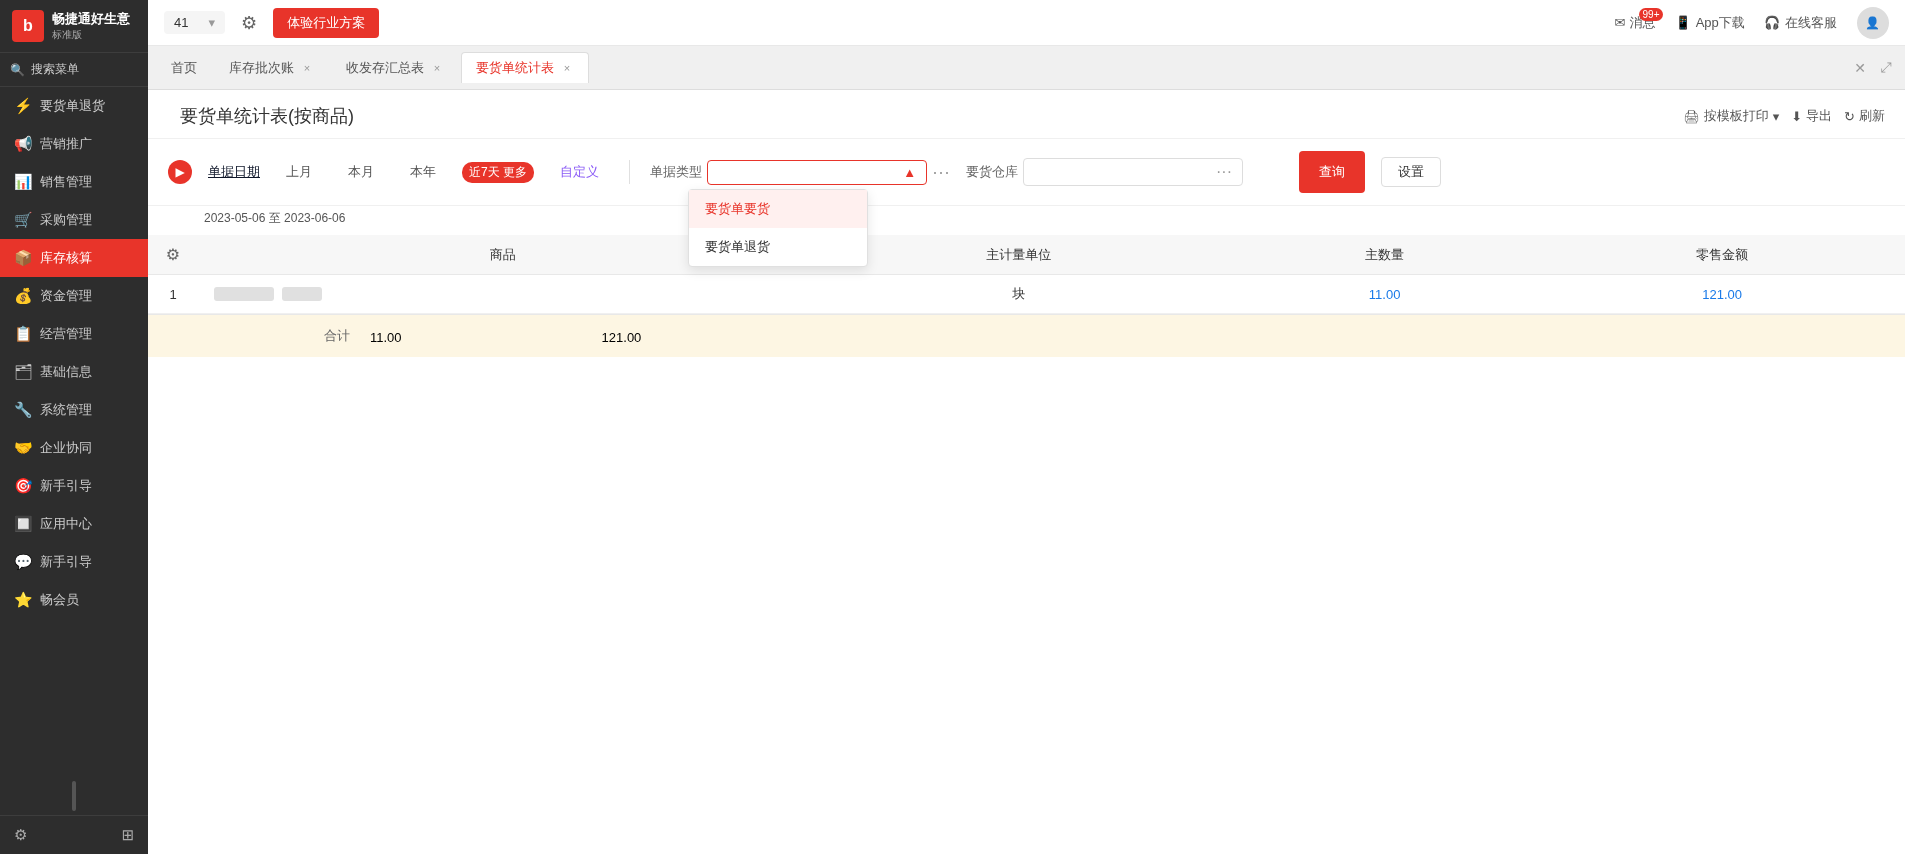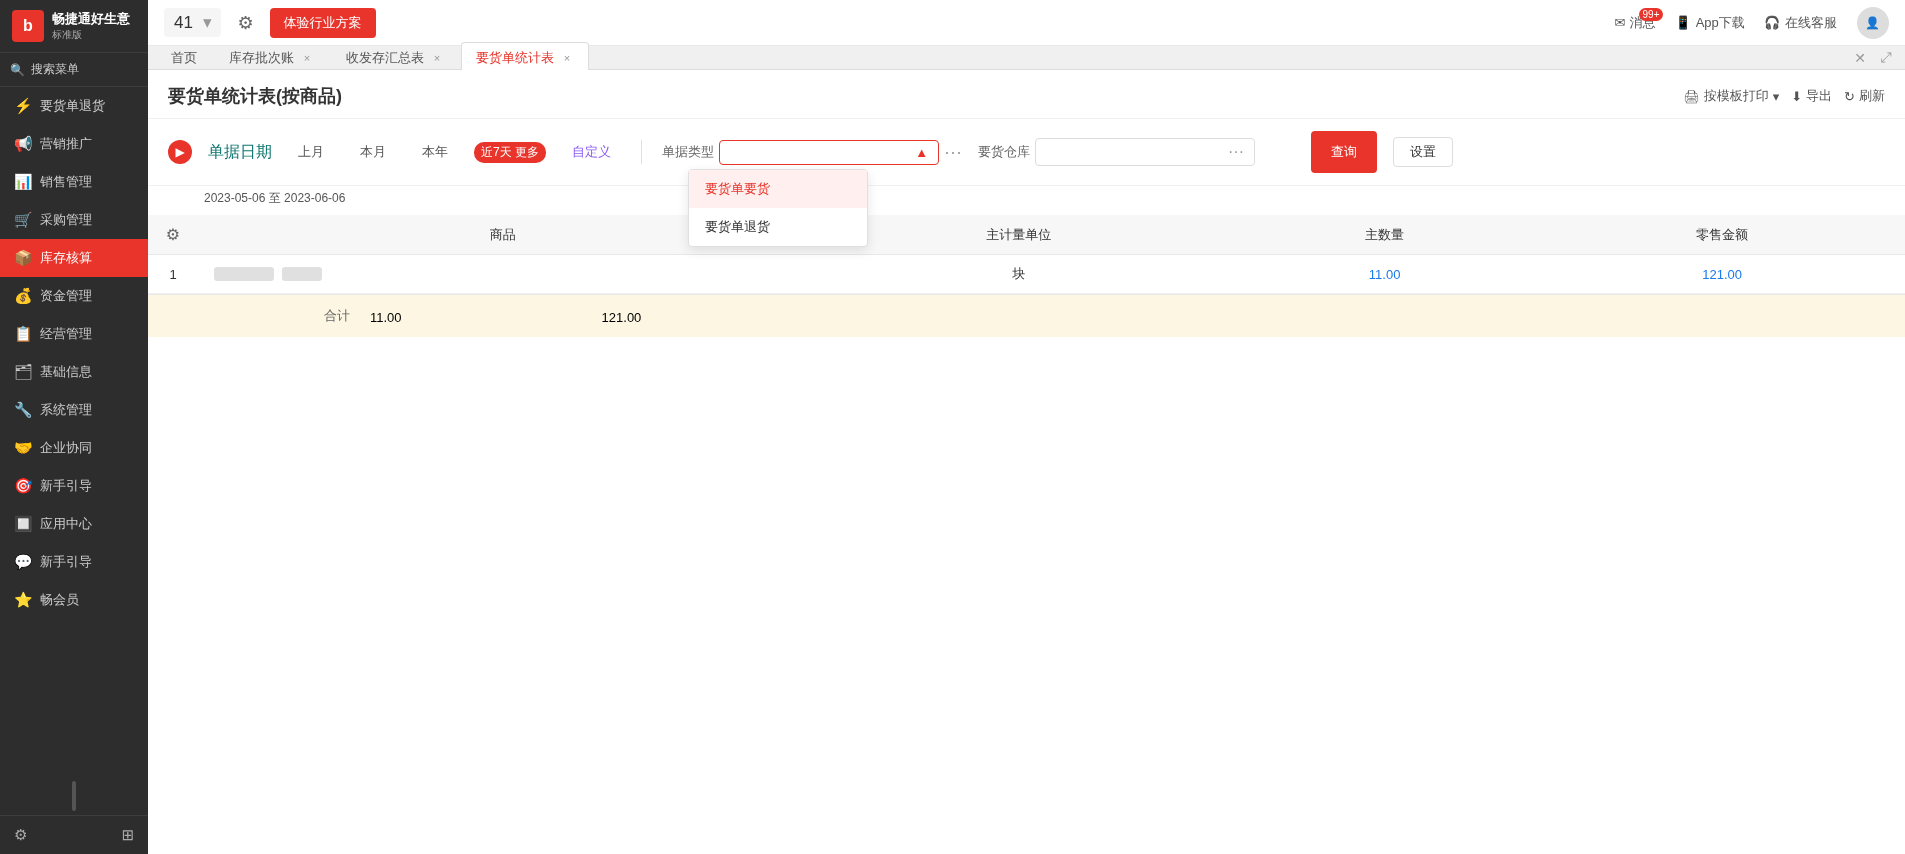--- a/index.html
+++ b/index.html
@@ -96,27 +96,27 @@
       display: flex;
       align-items: center;
       padding: 0 16px;
       border-bottom: 1px solid #e8e8e8;
       gap: 16px;
       flex-shrink: 0;
     }
     .store-selector {
       display: flex;
       align-items: center;
-      gap: 10px;
+      gap: 20px;
       background: #f5f5f5;
       padding: 4px 10px;
       border-radius: 4px;
       cursor: pointer;
       color: #333;
-      font-size: 17px;
+      font-size: 13px;
     }
     .store-selector .chevron { color: #999; }
 
     .settings-icon { font-size: 18px; color: #666; cursor: pointer; }
 
     .trial-btn {
       background: #e8342a;
       color: white;
       padding: 6px 14px;
       border-radius: 4px;
@@ -163,21 +163,21 @@
       color: #999;
       font-size: 12px;
     }
 
     
     .tab-bar {
       background: #f0f0f0;
       display: flex;
       align-items: center;
       padding: 0 8px;
-      height: 24px;
+      height: 44px;
       border-bottom: 1px solid #ddd;
       flex-shrink: 0;
       gap: 2px;
       text-align: center;
     }
     .tab {
       display: flex;
       align-items: center;
       gap: 6px;
       padding: 6px 14px;
@@ -233,22 +233,23 @@
 
     .page-header {
       padding: 14px 20px 10px;
       display: flex;
       align-items: center;
       justify-content: space-between;
       border-bottom: 1px solid #f0f0f0;
     }
     .page-title {
       font-size: 18px;
-      font-weight: 700;
+      font-weight: 400;
       color: #333;
+      margin-left: 12px;
     }
     .page-actions {
       display: flex;
       align-items: center;
       gap: 12px;
     }
     .page-action-btn {
       display: flex;
       align-items: center;
       gap: 4px;
@@ -272,21 +273,21 @@
       height: 24px;
       background: #e8342a;
       color: white;
       border-radius: 50%;
       display: flex;
       align-items: center;
       justify-content: center;
       cursor: pointer;
       font-size: 12px;
     }
-    .filter-label { color: #0f766e; font-size: 16px; white-space: nowrap; }
+    .filter-label { color: #0f172a; font-size: 13px; white-space: nowrap; text-decoration: underline; }
     .date-btn {
       padding: 3px 10px;
       cursor: pointer;
       color: #555;
       font-size: 13px;
       border-radius: 3px;
     }
     .date-range-badge {
       background: #e8342a;
       color: white;

